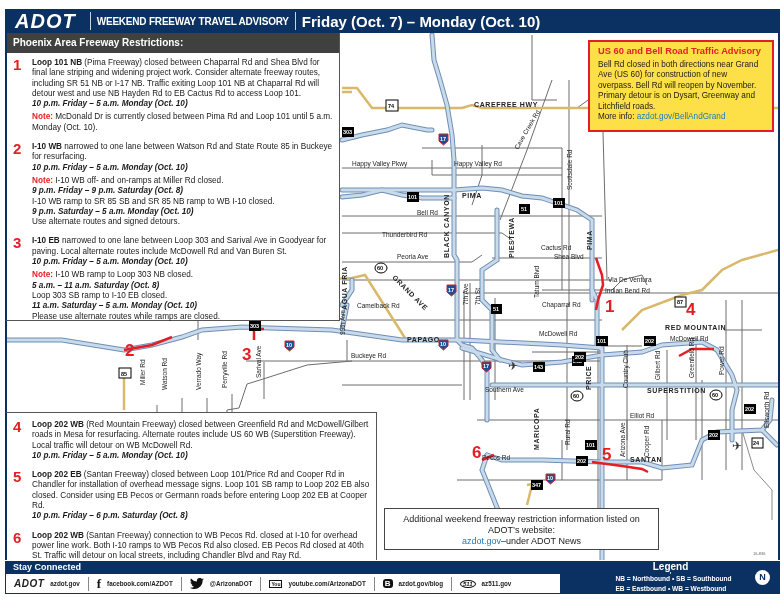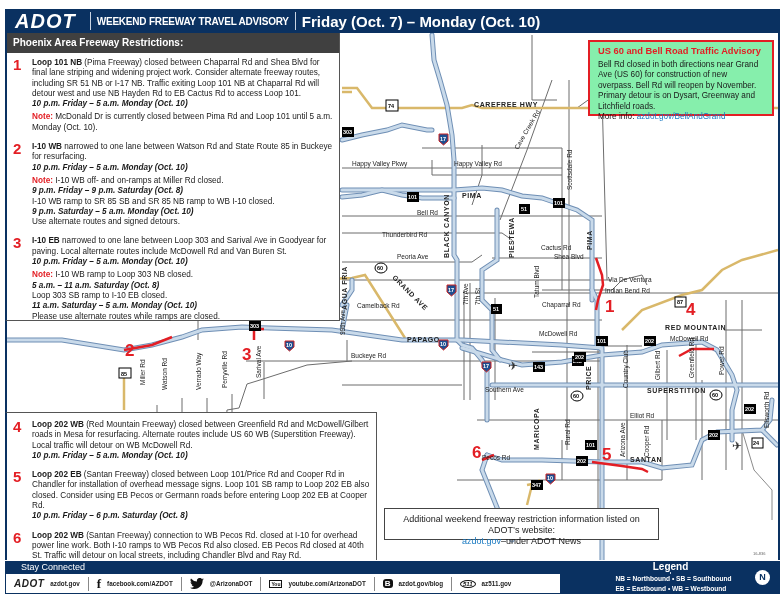--- a/index.html
+++ b/index.html
@@ -25,31 +25,31 @@
   .item { position: relative; padding-left: 25px; padding-right: 6px; font-size: 8.2px; line-height: 10.3px; margin-top: 5px; }
   .item .num { position: absolute; left: 6px; top: -1px; color: #e31e24; font-weight: bold; font-size: 15px; line-height: 15px; }
   .item b { font-weight: bold; }
   .item .time { font-weight: bold; font-style: italic; display: block; }
   .item .note-label { color: #e31e24; font-weight: bold; margin-top: 16px; }
   .item .gap { height: 3px; }
 
   .panel-bottom { left: 5px; top: 412px; width: 372px; height: 148px; border-left: 2px solid #0a3161; border-bottom: none; padding-top: 2px; }
 
   
-  .advisory { position: absolute; left: 588px; top: 40px; width: 186px; height: 76px; border: 2px solid #e31e24; background: #86efac; padding: 4px 8px; font-size: 8.2px; line-height: 10.5px; }
+  .advisory { position: absolute; left: 588px; top: 40px; width: 186px; height: 92px; border: 2px solid #e31e24; background: #fde047; padding: 4px 8px; font-size: 8.2px; line-height: 10.5px; }
   .advisory .adv-title { color: #e31e24; font-weight: bold; font-size: 9.3px; margin-bottom: 3px; }
   .advisory .link { color: #1a7ac2; }
 
   
-  .addl { position: absolute; left: 384px; top: 508px; width: 275px; height: 32px; border: 1px solid #444; background: #fff; text-align: center; font-size: 9px; line-height: 11px; padding-top: 5px; }
+  .addl { position: absolute; left: 384px; top: 508px; width: 275px; height: 42px; border: 1px solid #444; background: #fff; text-align: center; font-size: 9px; line-height: 11px; padding-top: 5px; }
   .addl .link { color: #1a7ac2; }
   .code { position: absolute; left: 753px; top: 551px; font-size: 4px; color: #666; }
 
   
-  .footer-head { position: absolute; left: 5px; top: 561px; width: 170px; height: 13px; background: #0a3161; color: #fff; font-weight: normal; font-size: 9px; padding: 1px 16px; }
+  .footer-head { position: absolute; left: 5px; top: 561px; width: 170px; height: 13px; background: #0a3161; color: #fff; font-weight: bold; font-size: 9px; padding: 1px 8px; }
   .footer-bar { position: absolute; left: 5px; top: 574px; width: 556px; height: 20px; background: #fff; border: 1px solid #0a3161; border-top: none; display: flex; align-items: center; font-size: 6.3px; font-weight: bold; color: #222; }
   .footer-strip { position: absolute; left: 175px; top: 561px; width: 386px; height: 13px; background: #0a3161; }
   .fitem { display: flex; align-items: center; padding: 0 8px; gap: 6px; height: 16px; }
   .fsep { width: 1px; height: 14px; background: #888; }
   .flogo { font-weight: bold; font-style: italic; font-size: 10px; letter-spacing: 0.5px; }
   .ficon { display: inline-block; font-weight: bold; color: #111; }
   .legend { position: absolute; left: 561px; top: 561px; width: 219px; height: 33px; background: #0a3161; color: #fff; display: flex; align-items: center; flex-direction: column; }
   .legend-label { font-weight: bold; font-size: 10px; padding: 0 6px; }
   .legend-sep { width: 1px; height: 26px; background: #c8d3e2; }
   .legend-text { font-size: 6.6px; font-weight: bold; line-height: 10px; padding-left: 6px; }

